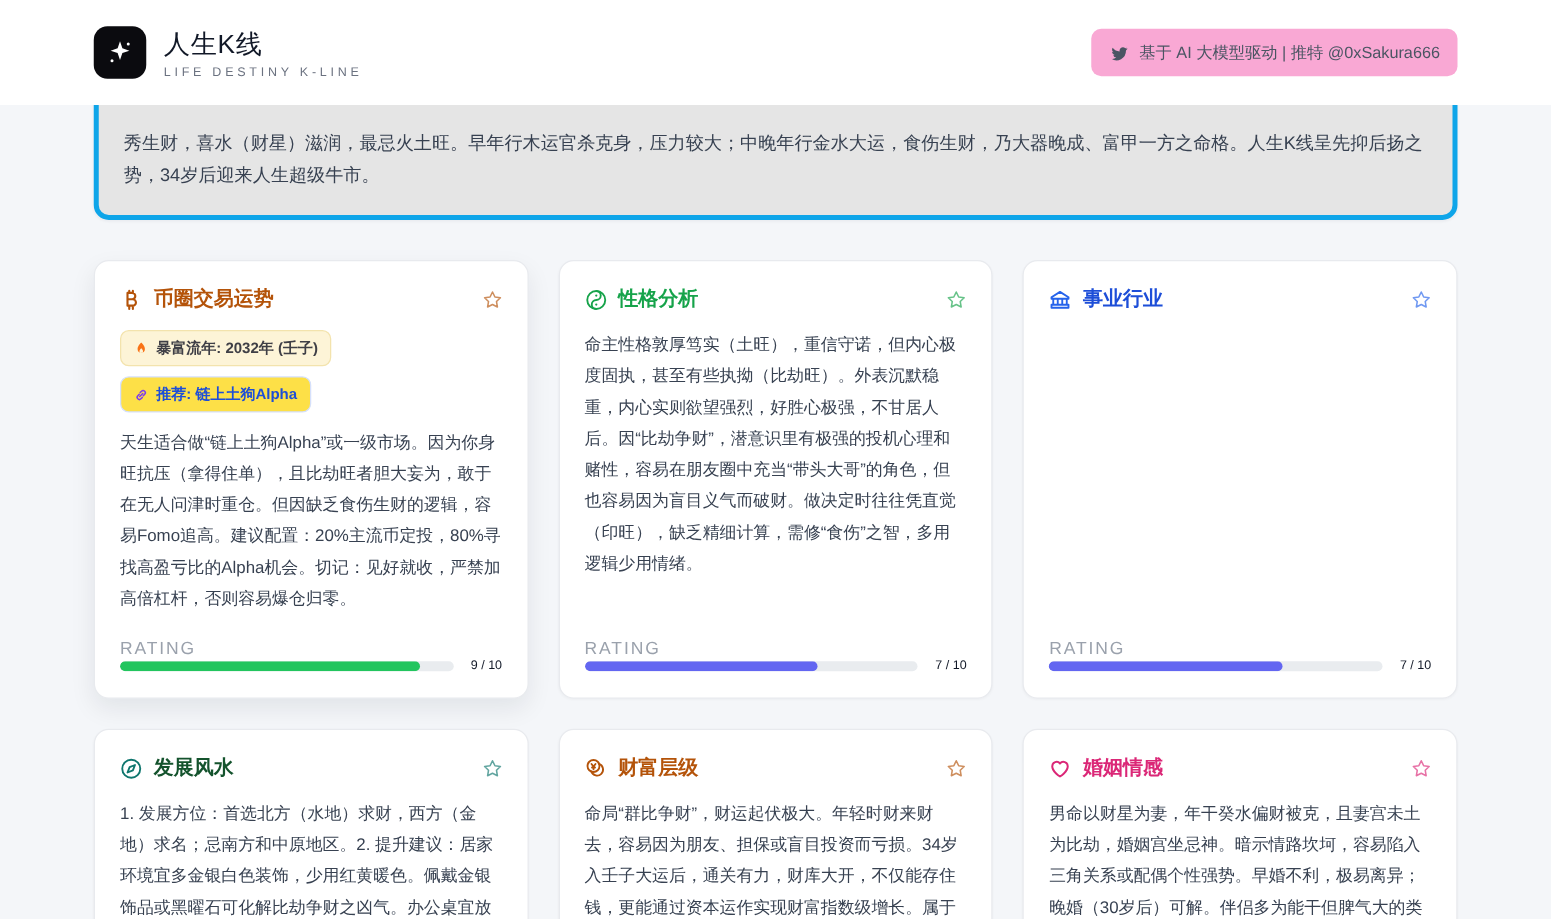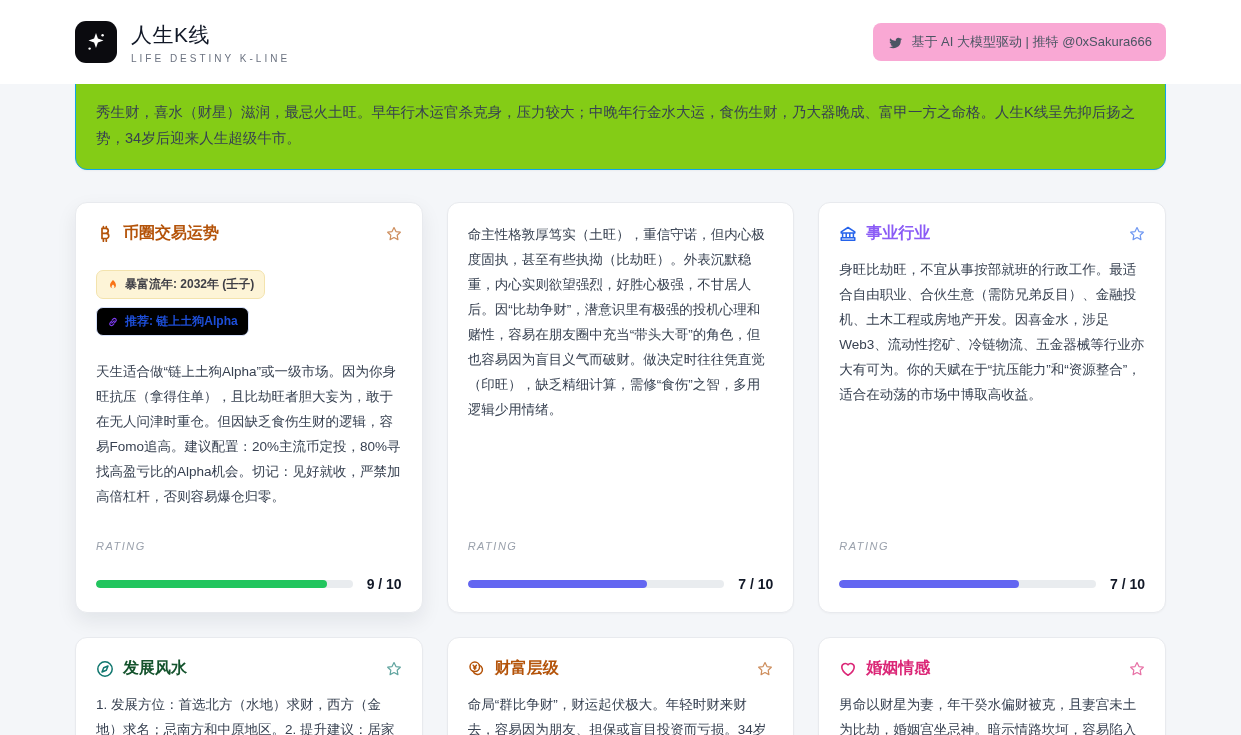--- a/index.html
+++ b/index.html
@@ -11,48 +11,48 @@
   .container { width:1091px; margin:0 auto; }
   .header-inner { display:flex; align-items:center; justify-content:space-between; }
   .brand { display:flex; align-items:center; gap:14px; }
   .logo { width:42px; height:42px; background:#0b0b0f; border-radius:11px; display:flex; align-items:center; justify-content:center; }
   .brand-text .title { font-size:21px; font-weight:400; color:#111827; letter-spacing:.5px; }
   .brand-text .subtitle { font-size:10px; letter-spacing:3px; color:#6b7280; margin-top:4px; }
   .header-pill { background:#f9a8d4; border-radius:8px; padding:10px 14px; font-size:13px; color:#4b5563;
                  display:flex; align-items:center; gap:8px; }
 
   
-  .intro-card { position:relative; z-index:1; background:#84cc16; border:1px solid #0ea5e9; border-radius:12px;
+  .intro-card { position:relative; z-index:1; background:#e5e5e5; border:4px solid #0ea5e9; border-radius:12px;
                 margin-top:-38px; padding:52px 20px 18px 20px; box-shadow:0 1px 2px rgba(17,24,39,.04); }
   .intro-card p { font-size:14.5px; line-height:1.8; color:#374151; }
 
   
   .grid { display:grid; grid-template-columns:repeat(3,1fr); gap:24px; margin-top:32px; padding-bottom:10px; }
   .card { background:#fff; border:1px solid #e8eaee; border-radius:12px; padding:20px;
           display:flex; flex-direction:column; box-shadow:0 1px 2px rgba(17,24,39,.03); }
-  .card.elevated { box-shadow:0 8px 20px rgba(17,24,39,.08);gap:12px; }
+  .card.elevated { box-shadow:0 8px 20px rgba(17,24,39,.08); }
   .card-head { display:flex; align-items:center; gap:9px; margin-bottom:14px; }
   .card-icon { display:flex; align-items:center; }
   .card-title { font-size:16px; font-weight:700; }
   .star { margin-left:auto; opacity:.65; cursor:pointer; display:flex; }
 
   .badges { display:flex; flex-wrap:wrap; gap:8px; margin-bottom:12px; }
   .badge { display:inline-flex; align-items:center; gap:6px; font-size:12px; font-weight:700;
            padding:5px 10px; border-radius:7px; }
   .badge.yellow { background:#fdf4d7; border:1px solid #f3e3ad; color:#3f3f46;align-items:center; }
-  .badge.blue   { background:#000000; border:1px solid #d5e0fb; color:#1d4ed8; }
+  .badge.blue   { background:#fde047; border:1px solid #d5e0fb; color:#1d4ed8; }
 
   .card-body { font-size:13.5px; line-height:1.85; color:#374151; margin-bottom:18px; }
 
   .rating { margin-top:auto; }
-  .rating-label { font-size:11px; letter-spacing:1.5px; color:#9aa1ac; margin-bottom:24px;font-style:italic; }
+  .rating-label { font-size:14px; letter-spacing:1.5px; color:#9aa1ac; margin-bottom:1px; }
   .bar-row { display:flex; align-items:center; gap:14px; }
   .bar-track { flex:1; height:8px; background:#e9ecef; border-radius:99px; overflow:hidden; }
   .bar-fill { height:100%; border-radius:99px; }
-  .rating-value { font-size:14px; font-weight:700; color:#111827; white-space:nowrap; }
+  .rating-value { font-size:10px; font-weight:400; color:#111827; white-space:nowrap; }
 
   svg { display:block; }
 </style>
 </head>
 <body>
 
 <header class="header">
   <div class="container header-inner">
     <div class="brand">
       <div class="logo">
@@ -126,48 +126,63 @@
         <div class="bar-row">
           <div class="bar-track">
               <div class="bar-fill" style="width: 90%; background: rgb(34, 197, 94);"></div>
             </div>
           <div class="rating-value">9 / 10</div>
         </div>
       </div>
     </section>
 
     <section class="card">
+      <div class="card-head">
+        <span class="card-icon" style="color: rgb(22, 163, 74);">
+          <svg width="18" height="18" viewBox="0 0 18 18" fill="none" stroke="currentColor" stroke-width="1.5">
+            <circle cx="9" cy="9" r="7.2"></circle>
+            <path d="M9 1.8a3.6 3.6 0 0 1 0 7.2 3.6 3.6 0 0 0 0 7.2"></path>
+            <circle cx="9" cy="5.4" r="0.9" fill="currentColor" stroke="none"></circle>
+            <circle cx="9" cy="12.6" r="0.9" fill="currentColor" stroke="none"></circle>
+          </svg>
+        </span>
+        <h2 class="card-title" style="color: rgb(22, 163, 74);">性格分析</h2>
+        <span class="star" style="color: rgb(22, 163, 74);">
+          <svg width="16" height="16" viewBox="0 0 18 18" fill="none" stroke="currentColor" stroke-width="1.4" stroke-linejoin="round">
+            <path d="M9 1.8l2.2 4.5 4.9.7-3.5 3.4.8 4.9L9 13l-4.4 2.3.8-4.9L1.9 7l4.9-.7z"></path>
+          </svg>
+        </span>
+      </div>
       <p class="card-body">命主性格敦厚笃实（土旺），重信守诺，但内心极度固执，甚至有些执拗（比劫旺）。外表沉默稳重，内心实则欲望强烈，好胜心极强，不甘居人后。因“比劫争财”，潜意识里有极强的投机心理和赌性，容易在朋友圈中充当“带头大哥”的角色，但也容易因为盲目义气而破财。做决定时往往凭直觉（印旺），缺乏精细计算，需修“食伤”之智，多用逻辑少用情绪。</p>
       <div class="rating">
         <div class="rating-label">RATING</div>
         <div class="bar-row">
           <div class="bar-track">
               <div class="bar-fill" style="width: 70%; background: rgb(99, 102, 241);"></div>
             </div>
           <div class="rating-value">7 / 10</div>
         </div>
       </div>
     </section>
 
     <section class="card">
       <div class="card-head">
         <span class="card-icon" style="color: rgb(37, 99, 235);">
           <svg width="18" height="18" viewBox="0 0 18 18" fill="none" stroke="currentColor" stroke-width="1.5" stroke-linejoin="round">
             <path d="M2.2 6.8L9 2.5l6.8 4.3v1.2H2.2z"></path>
             <path d="M3.6 8v4.6M7.2 8v4.6M10.8 8v4.6M14.4 8v4.6M2.2 12.8h13.6v2.4H2.2z"></path>
           </svg>
         </span>
-        <h2 class="card-title" style="color: #8b5cf6;">事业行业</h2>
+        <h2 class="card-title" style="color: #1d4ed8;">事业行业</h2>
         <span class="star" style="color: rgb(37, 99, 235);">
           <svg width="16" height="16" viewBox="0 0 18 18" fill="none" stroke="currentColor" stroke-width="1.4" stroke-linejoin="round">
             <path d="M9 1.8l2.2 4.5 4.9.7-3.5 3.4.8 4.9L9 13l-4.4 2.3.8-4.9L1.9 7l4.9-.7z"></path>
           </svg>
         </span>
       </div>
-      <p class="card-body">身旺比劫旺，不宜从事按部就班的行政工作。最适合自由职业、合伙生意（需防兄弟反目）、金融投机、土木工程或房地产开发。因喜金水，涉足Web3、流动性挖矿、冷链物流、五金器械等行业亦大有可为。你的天赋在于“抗压能力”和“资源整合”，适合在动荡的市场中博取高收益。</p>
       <div class="rating">
         <div class="rating-label">RATING</div>
         <div class="bar-row">
           <div class="bar-track">
               <div class="bar-fill" style="width: 70%; background: rgb(99, 102, 241);"></div>
             </div>
           <div class="rating-value">7 / 10</div>
         </div>
       </div>
     </section>

